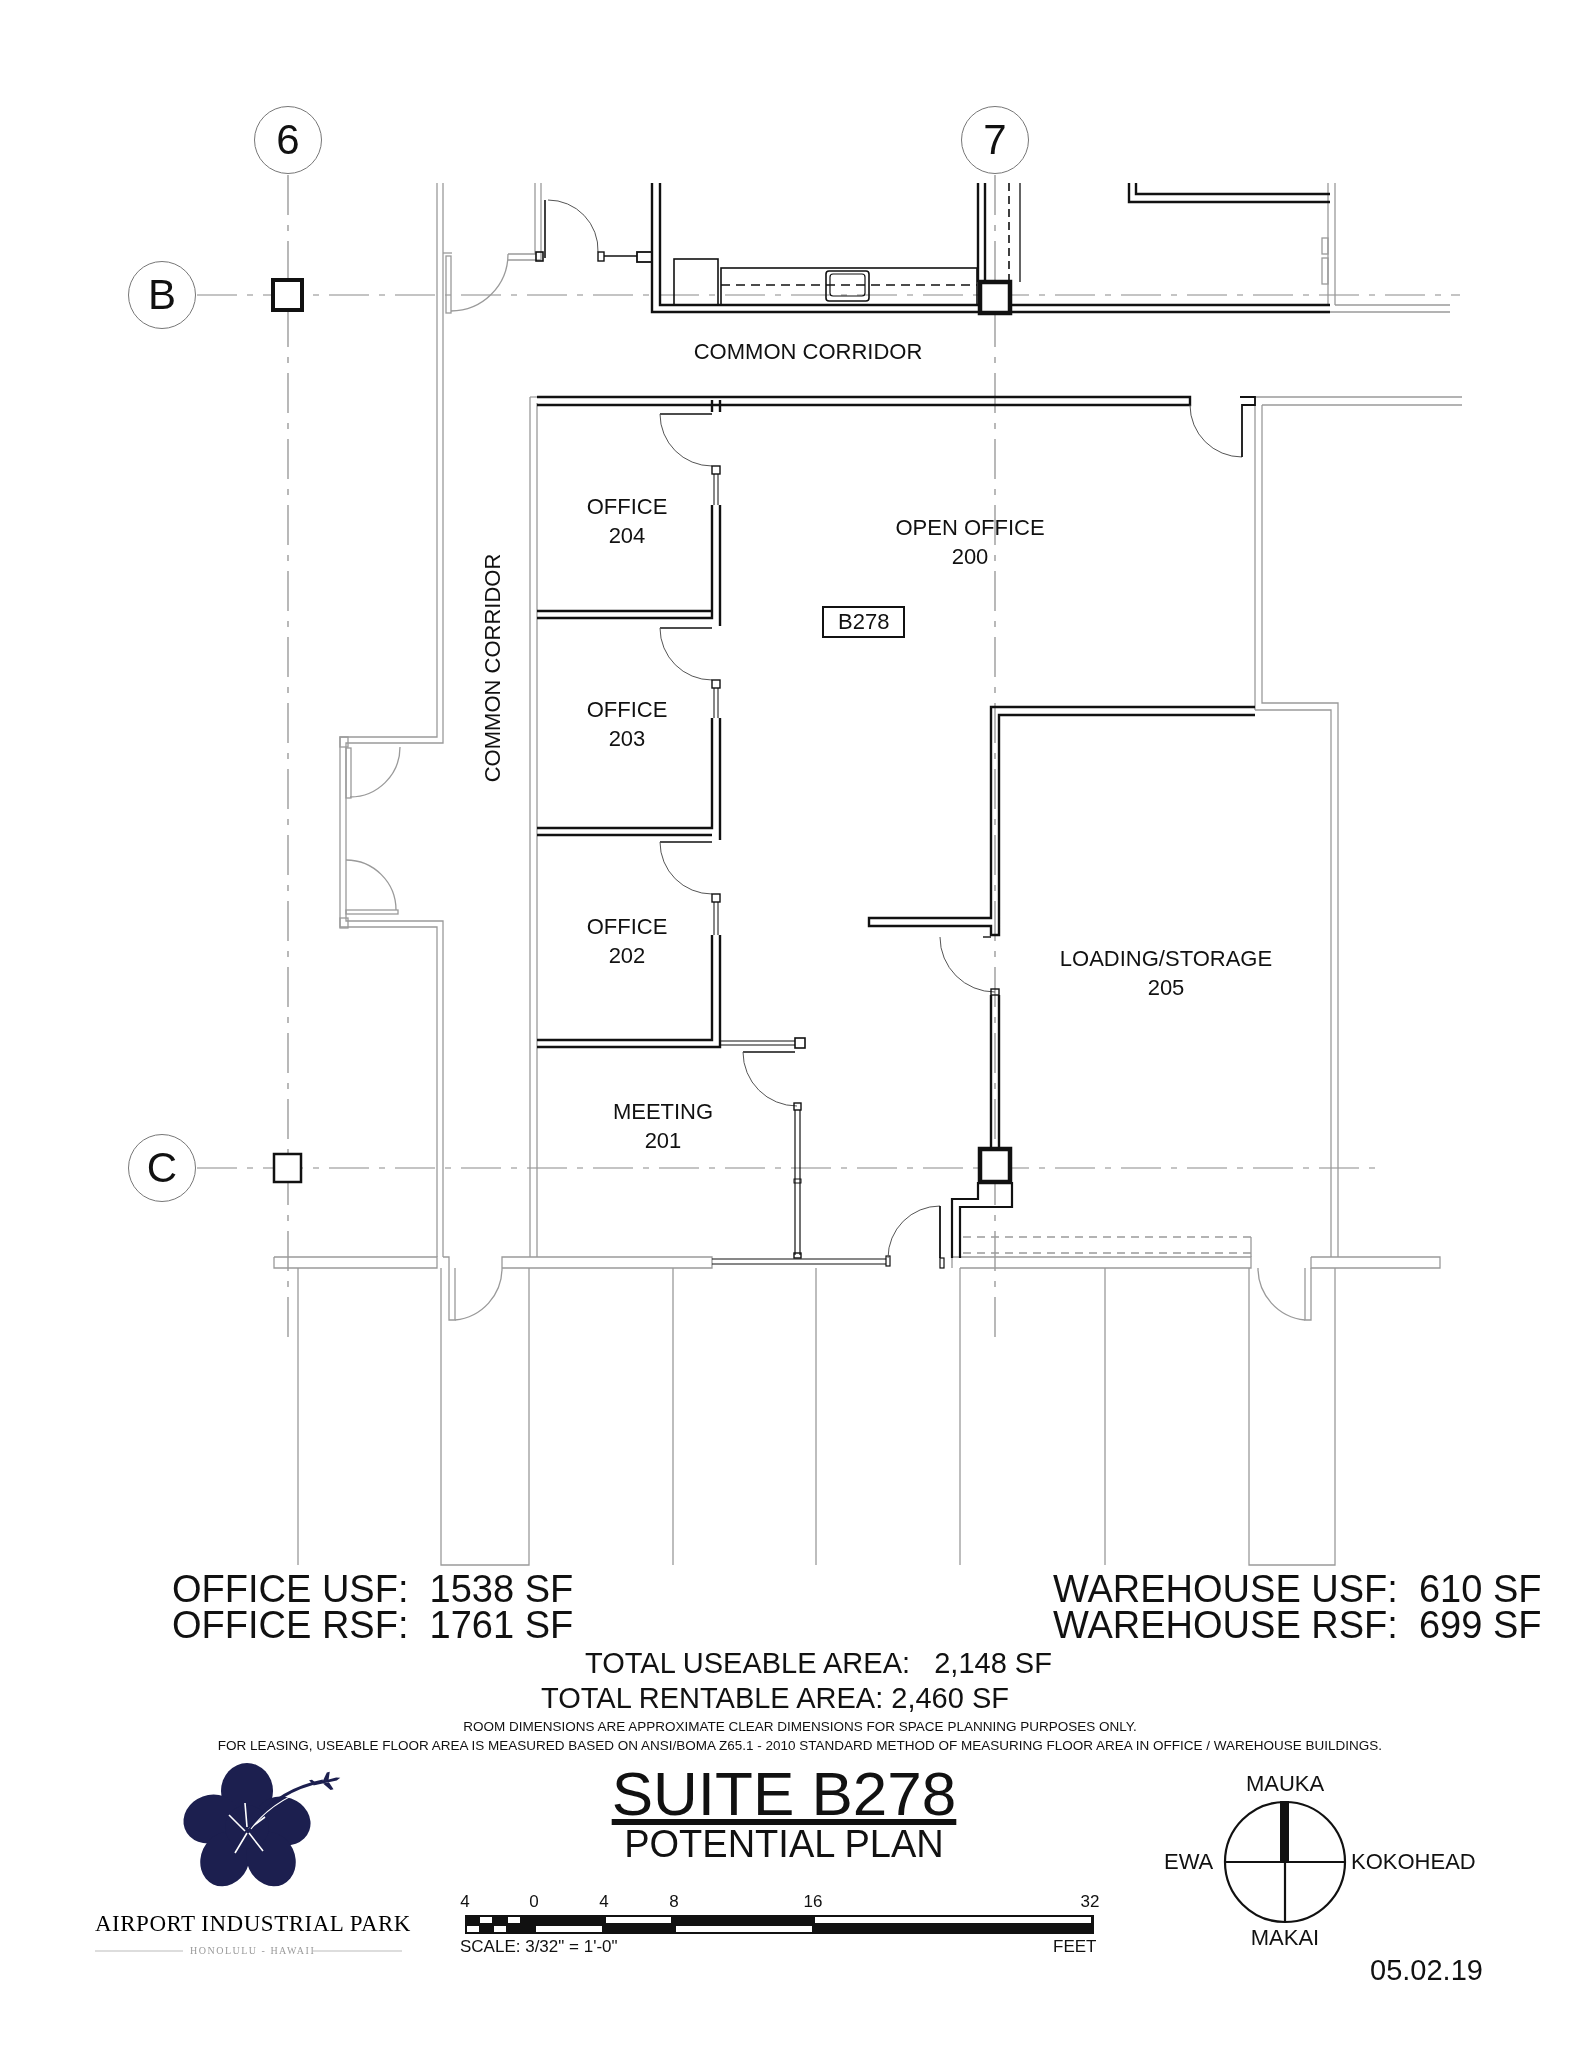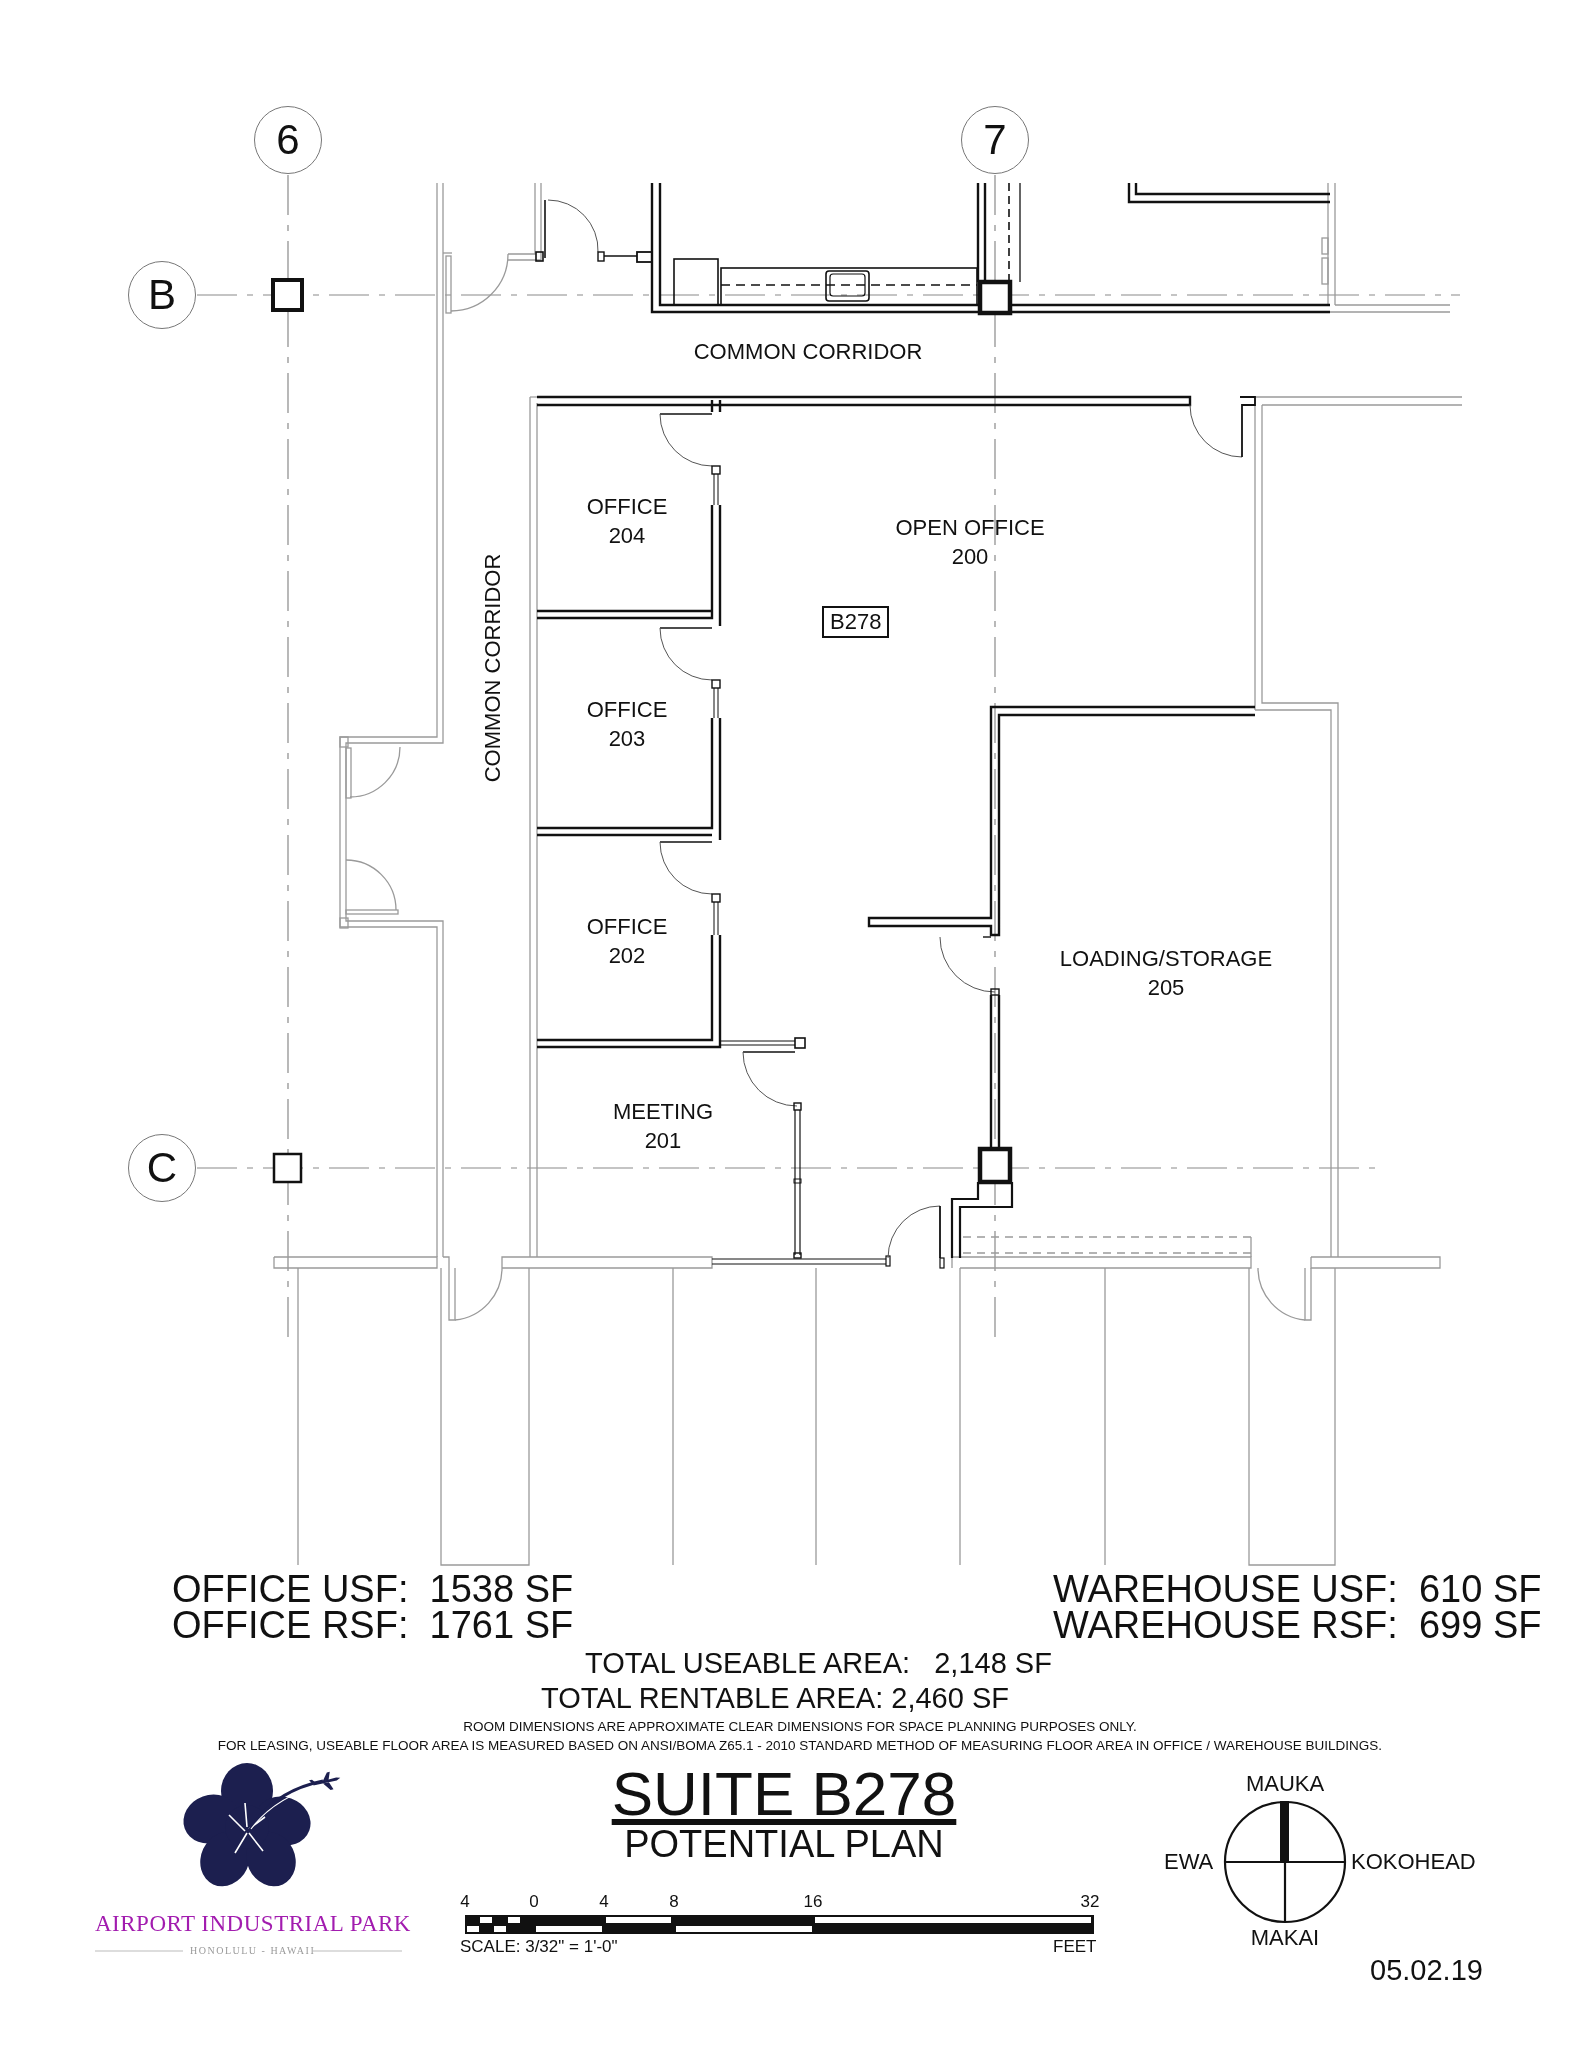--- a/index.html
+++ b/index.html
@@ -14,23 +14,23 @@
                  font-size: 42px; background: #fff; transform: translate(-50%, -50%); }
   .area { font-size: 38px; letter-spacing: 0px; }
   .area-total { font-size: 29px; }
   .note { font-size: 13.5px; transform: translateX(-50%); }
   .title-main { font-size: 62px; transform: translateX(-50%); text-decoration: underline; }
   .title-sub { font-size: 38px; transform: translateX(-50%); }
   .scale-num { font-size: 17px; transform: translateX(-50%); }
   .scale-cap { font-size: 17px; }
   .compass-lbl { font-size: 22px; }
   .date { font-size: 29px; margin-top: 28px; }
-  .logo-text { font-family: "Liberation Serif", serif; color: #a21caf; font-size: 23px; letter-spacing: 0.5px; }
+  .logo-text { font-family: "Liberation Serif", serif; color: #000000; font-size: 23px; letter-spacing: 0.5px; }
   .logo-sub { font-family: "Liberation Serif", serif; color: #9a9a9a; font-size: 10px; letter-spacing: 1.5px; }
-  .suite-tag { position:absolute; border: 2px solid #111; font-size: 22px; padding: 2px 6px; line-height: 24px; }
+  .suite-tag { position:absolute; border: 2px solid #111; font-size: 22px; padding: 2px 14px; line-height: 24px; }
 </style>
 </head>
 <body>
 
 <svg class="plan" width="1583" height="2048" viewBox="0 0 1583 2048" xmlns="http://www.w3.org/2000/svg">
 
   <g stroke="#8a8a8a" stroke-width="1.2" fill="none" stroke-dasharray="40 10 6 10">
     <line x1="288" y1="175" x2="288" y2="1340"></line>
     <line x1="995" y1="175" x2="995" y2="1340"></line>
     <line x1="197" y1="295" x2="1460" y2="295"></line>

